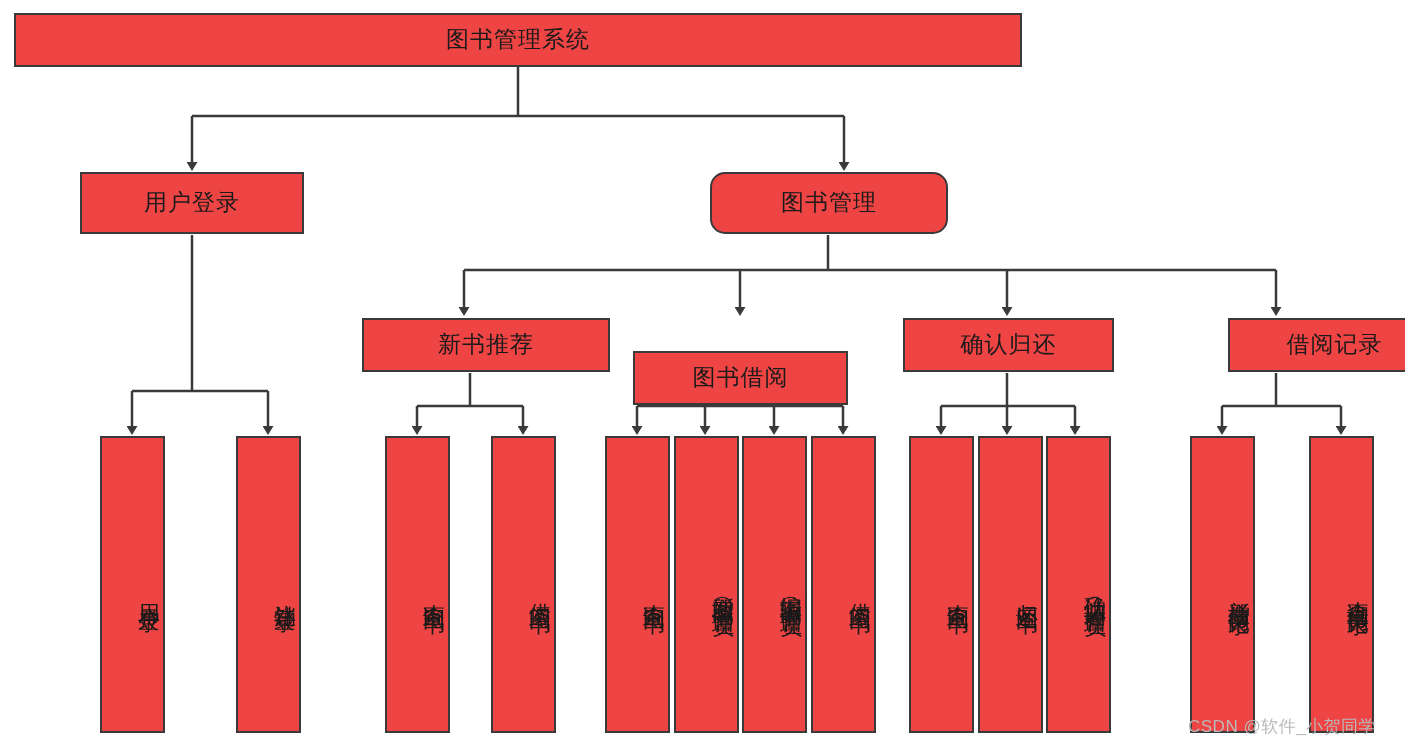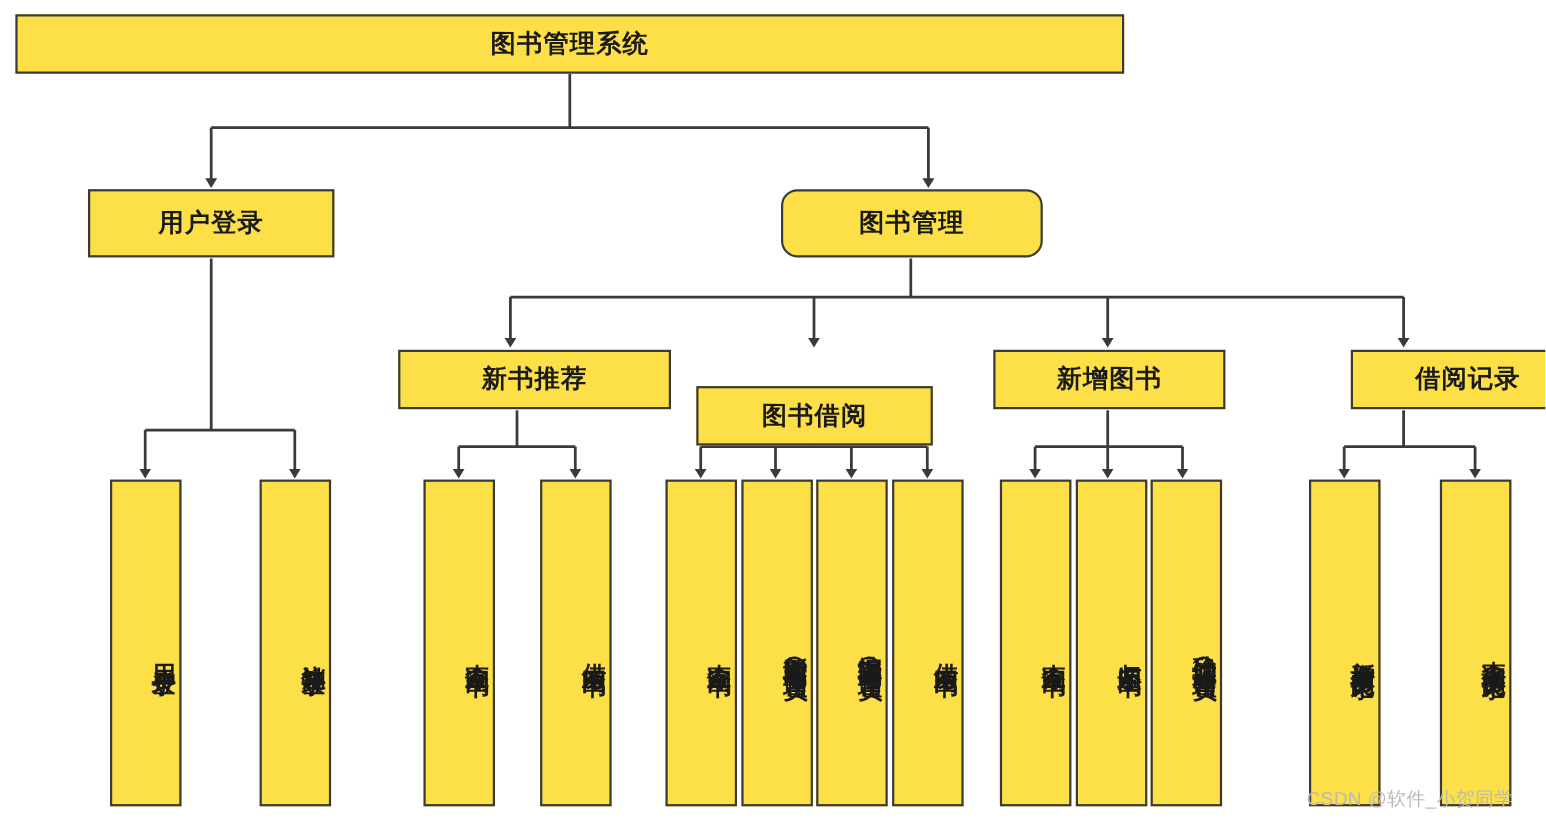--- a/index.html
+++ b/index.html
@@ -22,27 +22,26 @@
     position: absolute;
     left: 0;
     top: 0;
     width: 1405px;
     height: 747px;
   }
   .node {
     position: absolute;
     box-sizing: border-box;
     border: 2px solid #3a3a3a;
-    background: #fde047;
+    background: #ef4444;
     color: #1a1a1a;
     display: flex;
     align-items: center;
     justify-content: center;
     text-align: center;
-    font-weight: bold;
   }
   .node.horiz {
     font-size: 23px;
     letter-spacing: 1px;
     line-height: 1.2;
   }
   .node.vert {
     writing-mode: vertical-rl;
     text-orientation: upright;
     font-size: 22px;
@@ -130,21 +129,21 @@
     <span>图书管理</span>
   </div>
 
   <div class="node horiz" style="left:362px; top:318px; width:248px; height:54px;">
     <span>新书推荐</span>
   </div>
   <div class="node horiz" style="left:633px; top:320px; width:215px; height:54px;margin-top:31px;">
     <span>图书借阅</span>
   </div>
   <div class="node horiz" style="left:903px; top:318px; width:211px; height:54px;">
-    <span>新增图书</span>
+    <span>确认归还</span>
   </div>
   <div class="node horiz" style="left:1228px; top:318px; width:213px; height:54px;">
     <span>借阅记录</span>
   </div>
 
   <div class="node vert" style="left:100px; top:436px; width:65px; height:297px;">
     <span>用户登录</span>
   </div>
   <div class="node vert" style="left:236px; top:436px; width:65px; height:297px;">
     <span>注销登录</span>

